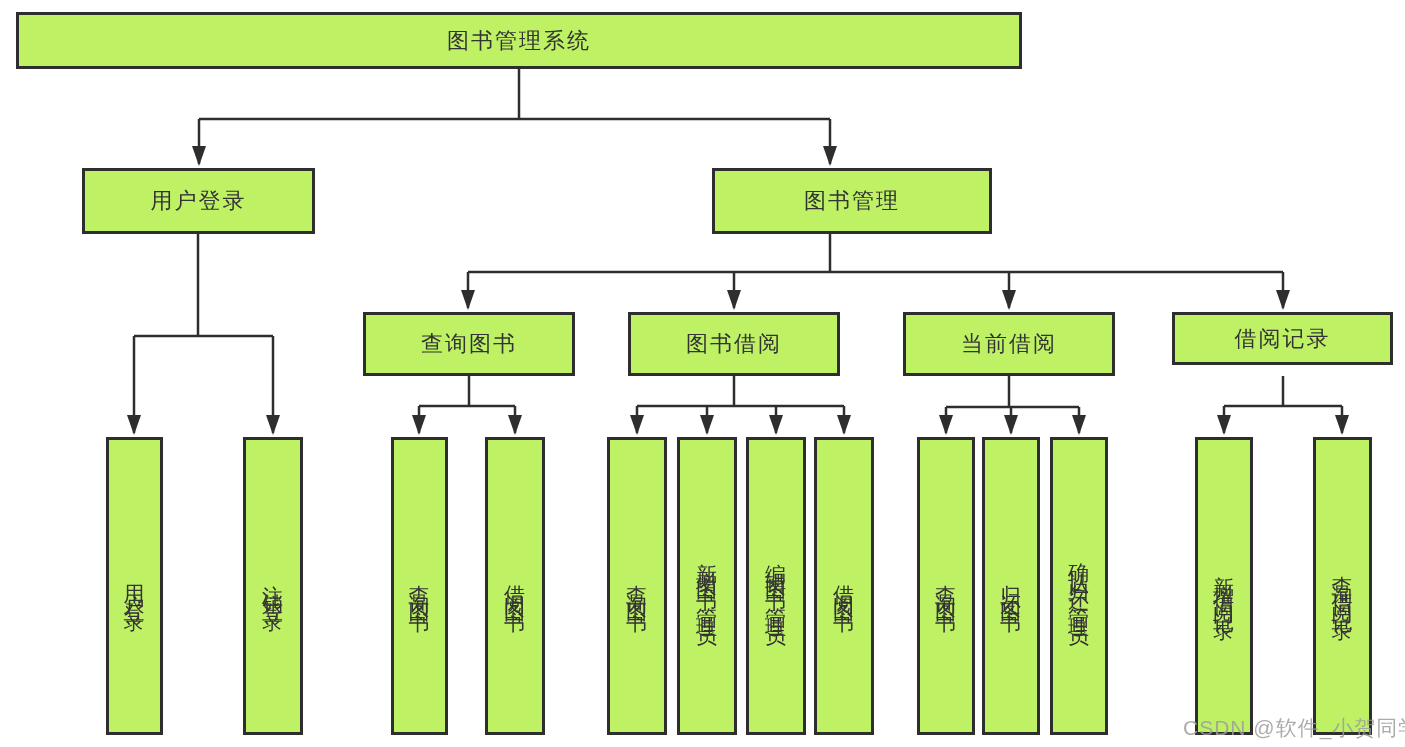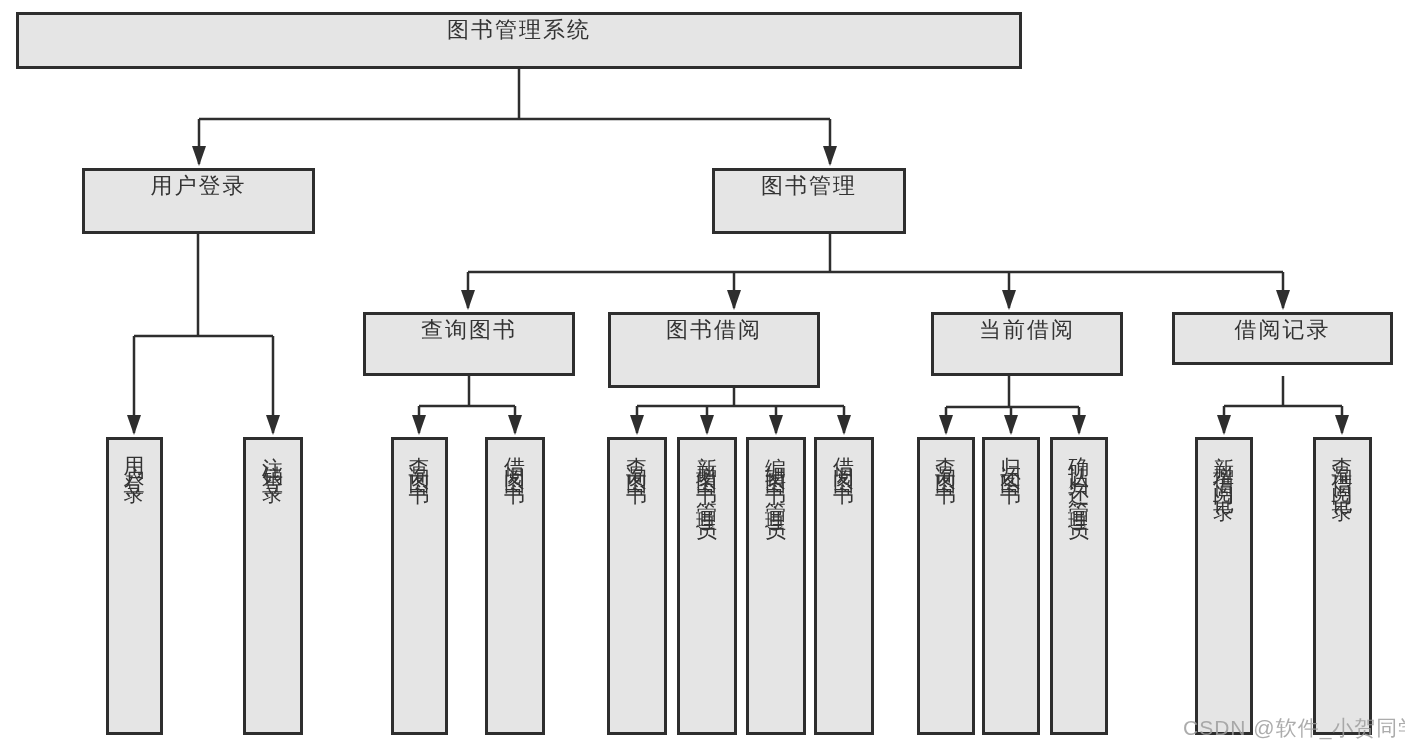--- a/index.html
+++ b/index.html
@@ -9,23 +9,23 @@
     background:#ffffff;
     font-family:"Liberation Sans","DejaVu Sans",sans-serif;
     color:#333333;
     overflow:hidden;
   }
   .edges{position:absolute;left:0;top:0;z-index:0;}
   .node{
     position:absolute;
     box-sizing:border-box;
     border:3px solid #2e2e2e;
-    background:#e5e5e5;
+    background:#bef264;
     display:flex;
-    align-items:flex-start;
+    align-items:center;
     justify-content:center;
     z-index:1;
   }
   .node .lbl{
     font-size:22px;
     letter-spacing:2px;
     white-space:nowrap;
   }
   .node.v .lbl{
     writing-mode:vertical-rl;
@@ -99,31 +99,31 @@
     </g>
   </svg>
 
   <div class="node" style="left:16px;top:12px;width:1006px;height:57px;">
     <span class="lbl">图书管理系统</span>
   </div>
 
   <div class="node" style="left:82px;top:168px;width:233px;height:66px;">
     <span class="lbl">用户登录</span>
   </div>
-  <div class="node" style="left:712px;top:168px;width:194px;height:66px;">
+  <div class="node" style="left:712px;top:168px;width:280px;height:66px;">
     <span class="lbl">图书管理</span>
   </div>
 
   <div class="node" style="left:363px;top:312px;width:212px;height:64px;">
     <span class="lbl">查询图书</span>
   </div>
-  <div class="node" style="left:608px;top:312px;width:212px;height:76px;">
+  <div class="node" style="left:628px;top:312px;width:212px;height:64px;">
     <span class="lbl">图书借阅</span>
   </div>
-  <div class="node" style="left:931px;top:312px;width:192px;height:64px;">
+  <div class="node" style="left:903px;top:312px;width:212px;height:64px;">
     <span class="lbl">当前借阅</span>
   </div>
   <div class="node" style="left:1172px;top:312px;width:221px;height:53px;">
     <span class="lbl">借阅记录</span>
   </div>
 
   <div class="node v" style="left:106px;top:437px;width:57px;height:298px;">
     <span class="lbl">用户登录</span>
   </div>
   <div class="node v" style="left:243px;top:437px;width:60px;height:298px;">

